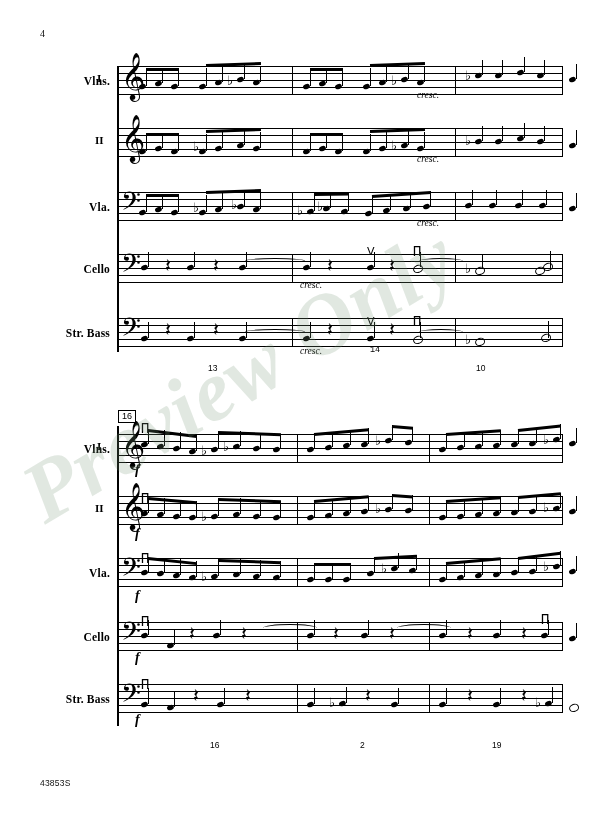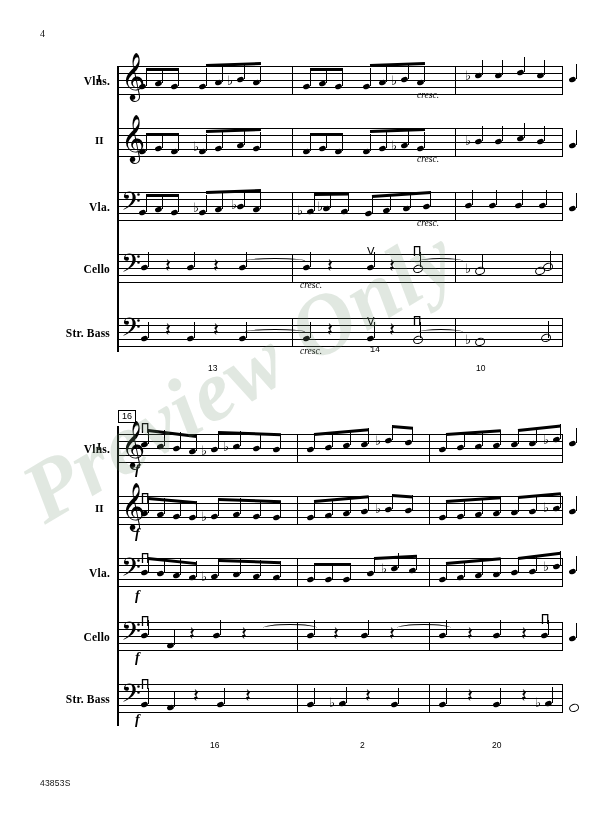--- a/index.html
+++ b/index.html
@@ -895,20 +895,20 @@
         <div class="nh" style="left:428px;top:17px;"></div>
           <div class="stem" style="left:435px;top:3px;height:16px;"></div>
 
         <div class="nh open" style="left:452px;top:20px;"></div>
       </div>
       <div class="dyn" style="left:135px;top:36px;">f</div>
     </div>
 
     <div class="measure-num" style="left:210px;top:322px;">16</div>
     <div class="measure-num" style="left:360px;top:322px;">2</div>
-    <div class="measure-num" style="left:492px;top:322px;">20</div>
+    <div class="measure-num" style="left:492px;top:322px;">19</div>
   </div>
 
   <div class="watermark">
     <span>Preview Only</span>
   </div>
 
 </div>
 
 </body></html>

